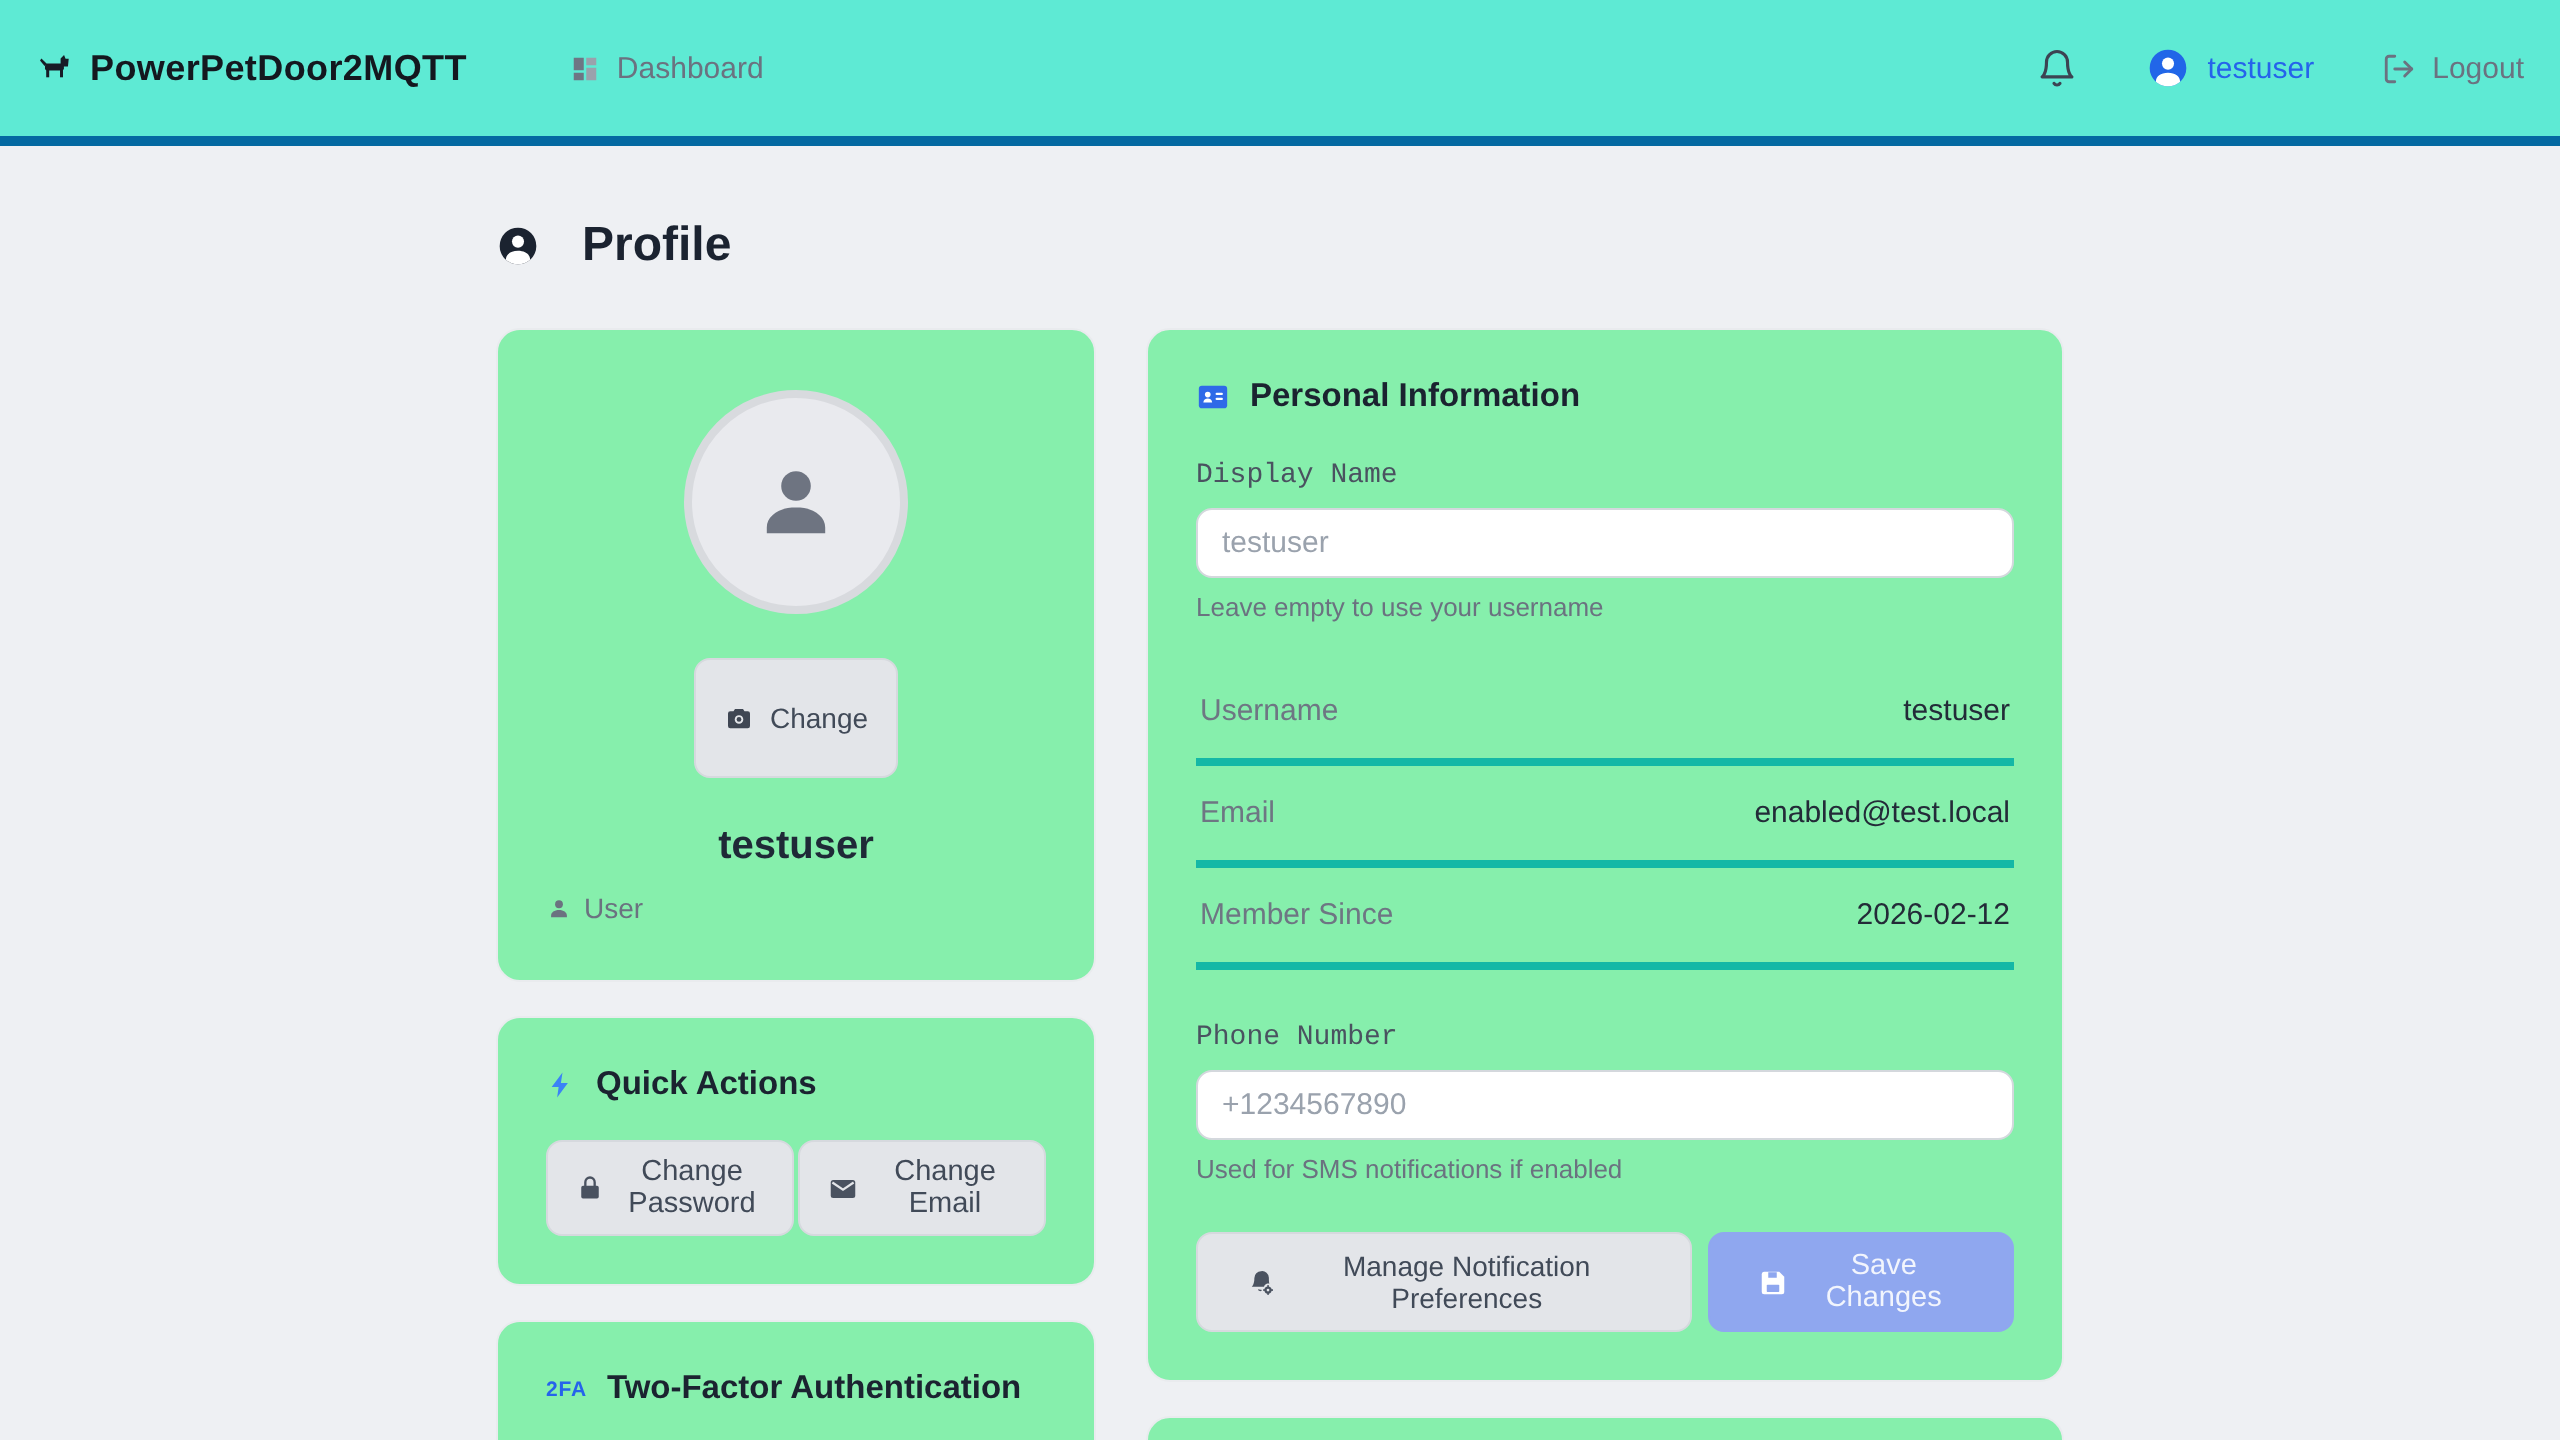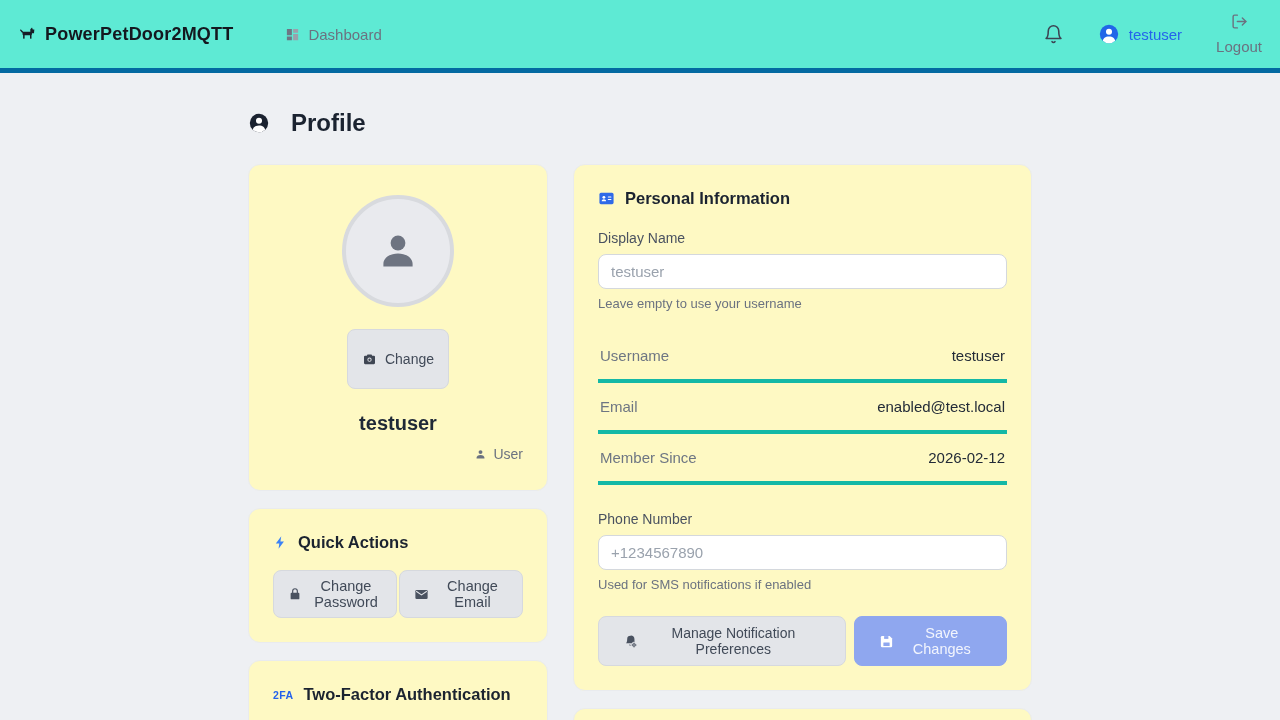--- a/index.html
+++ b/index.html
@@ -15,63 +15,63 @@
   }
   .brand { display:flex; align-items:center; gap:9px; }
   .brand-title { font-size:18px; font-weight:700; color:#14181f; letter-spacing:.2px; }
   .nav-item {
     display:flex; align-items:center; gap:8px; margin-left:52px;
     color:#6b7280; font-size:15px; cursor:pointer;
   }
   .topbar-right { margin-left:auto; display:flex; align-items:center; gap:34px; }
   .user-chip { display:flex; align-items:center; gap:9px; cursor:pointer; }
   .user-chip span { color:#2563eb; font-size:15px; }
-  .logout { display:flex; align-items:center; gap:8px; color:#6b7280; font-size:15px; cursor:pointer;flex-direction:column; }
+  .logout { display:flex; align-items:center; gap:8px; color:#6b7280; font-size:15px; cursor:pointer; }
   .icon { display:inline-flex; flex:none; }
 
   
   .main { width:784px; margin:0 auto; padding-top:36px; }
   .page-title { display:flex; align-items:center; gap:21px; margin-bottom:27px; }
   .page-title h1 { font-size:24px; font-weight:700; color:#1b2330; }
   .columns { display:grid; grid-template-columns:300px 459px; gap:17px 25px; align-items:start; }
   .col { display:flex; flex-direction:column; gap:17px; }
   .card {
-    background:#fef9c3; border:1px solid #e9ebee; border-radius:12px;
+    background:#86efac; border:1px solid #e9ebee; border-radius:12px;
     padding:24px;
   }
   .card-heading { display:flex; align-items:center; gap:10px; font-size:16.5px; font-weight:700; color:#1b2330; }
 
   
   .avatar-card { text-align:center; padding:30px 24px 28px; }
   .avatar-circle {
     width:112px; height:112px; border-radius:50%; margin:0 auto;
     background:#e9eaee; border:4px solid #d8dade;
     display:flex; align-items:center; justify-content:center;
   }
   .btn {
     display:inline-flex; align-items:center; justify-content:center; gap:8px;
     background:#e3e5e9; border:1px solid #d6d9de; border-radius:8px;
     color:#414a58; font-size:14px; padding:21px 14px; cursor:pointer;
     font-family:inherit;
   }
   .change-btn { margin-top:22px; }
   .profile-name { margin-top:23px; font-size:20px; font-weight:700; color:#1f2937; }
-  .profile-role { margin-top:11px; display:flex; align-items:center; justify-content:flex-end; gap:6px; color:#6b7280; font-size:14px; }
+  .profile-role { margin-top:11px; display:flex; align-items:center; justify-content:flex-start; gap:6px; color:#6b7280; font-size:14px; }
 
   
   .qa-buttons { margin-top:18px; display:flex; flex-direction:row; gap:2px; }
   .qa-buttons .btn { width:100%; padding:7px 14px; font-size:14.5px; }
 
   
   .twofa-badge { color:#2563eb; font-weight:700; font-size:10.5px; letter-spacing:.4px; }
   .warn-box { margin-top:16px; border:1px solid #f1df79; background:#fffdeb; border-radius:10px; height:84px; }
 
   
   .pi-card .card-heading { margin-bottom:22px; }
-  .field-label { font-size:14px; color:#4a5260; margin-bottom:8px; }
+  .field-label { font-size:14px; color:#4a5260; margin-bottom:8px;font-family:Liberation Mono, monospace; }
   .text-input {
     width:100%; height:35px; border:1px solid #d4d8dd; border-radius:8px;
     padding:0 12px; font-size:15px; color:#1f2937; background:#fff;
     font-family:inherit; outline:none;
   }
   .text-input::placeholder { color:#9aa2ad; }
   .hint { font-size:13px; color:#6b7280; margin-top:7px; }
   .info-rows { margin-top:21px; }
   .info-row {
     display:flex; align-items:center; justify-content:space-between;

